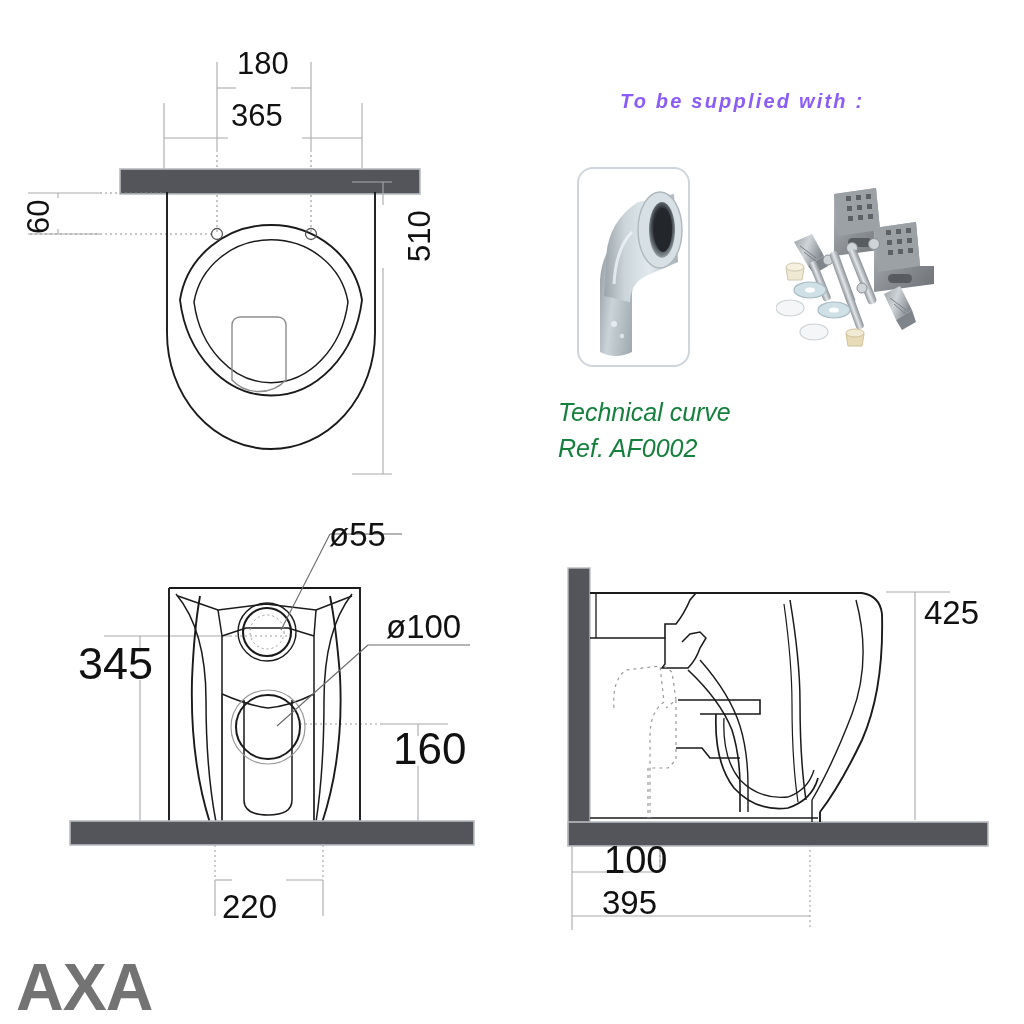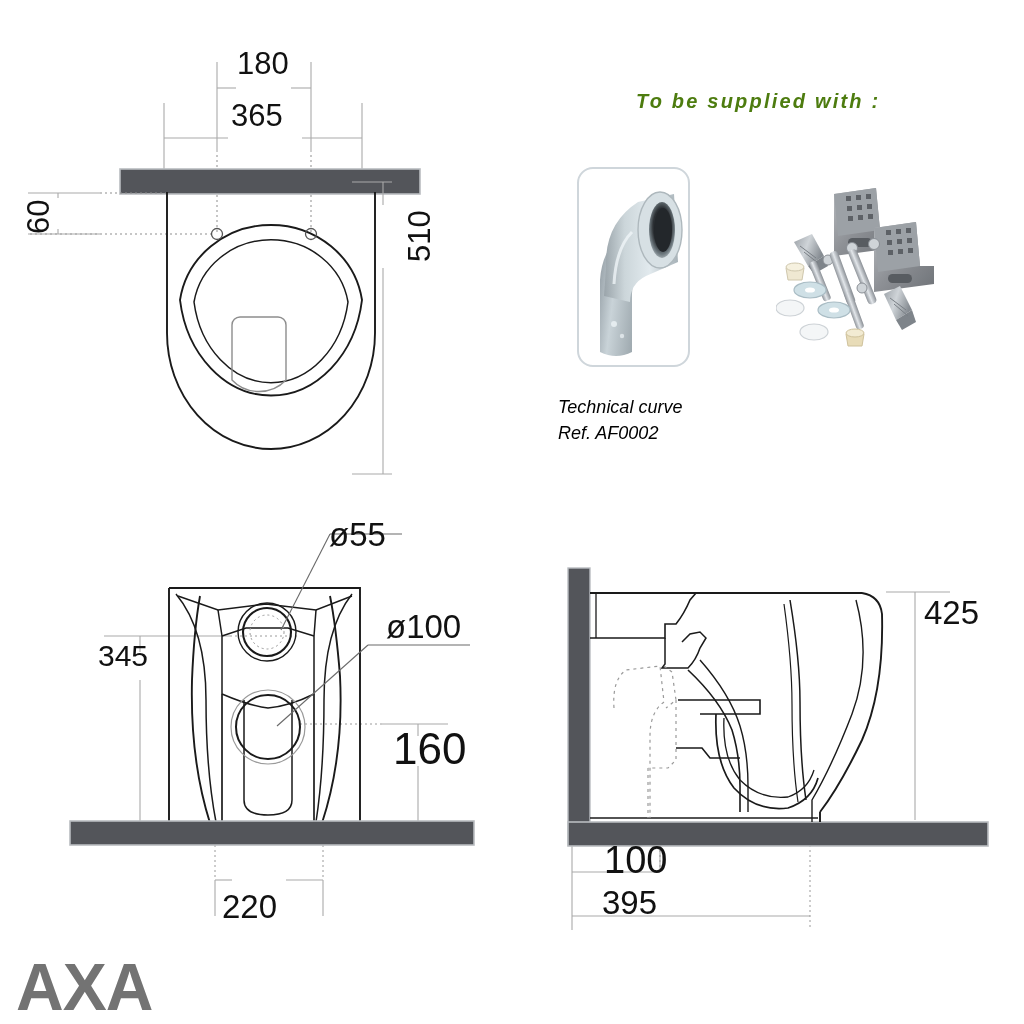--- a/index.html
+++ b/index.html
@@ -35,35 +35,35 @@
     color: #111;
     white-space: nowrap;
     letter-spacing: 0px;
     line-height: 1;
   }
   .dim-text.rot {
     transform-origin: left top;
   }
   .supplied-title {
     position: absolute;
-    left: 636px; top: 90px;
+    left: 620px; top: 90px;
     font-family: "Liberation Sans", sans-serif;
     font-size: 20px;
     font-weight: bold;
     font-style: italic;
     letter-spacing: 2.2px;
-    color: #4d7c0f;
+    color: #8b5cf6;
     white-space: nowrap;
   }
   .caption {
     position: absolute;
     font-family: "Liberation Sans", sans-serif;
     font-style: italic;
-    font-size: 18px;
-    color: #000000;
+    font-size: 25px;
+    color: #15803d;
     white-space: nowrap;
     line-height: 1.45;
   }
   .brand {
     position: absolute;
     left: 16px; top: 954px;
     font-family: "Liberation Sans", sans-serif;
     font-size: 66px;
     font-weight: bold;
     color: #737373;
@@ -361,21 +361,21 @@
         <line x1="277" y1="726" x2="368" y2="645"></line>
         <line x1="368" y1="645" x2="470" y2="645"></line>
       </g>
 
       <rect x="70" y="821" width="404" height="24" fill="#53555a" stroke="#b9bcc0" stroke-width="1.6"></rect>
     </g>
   </svg>
 
   <div class="dim-text" style="left:329px; top:502px; font-size:33px;margin-top:16px;">ø55</div>
   <div class="dim-text" style="left:386px; top:610px; font-size:33px;">ø100</div>
-  <div class="dim-text" style="left:78px; top:641px; font-size:30px;margin-left:20px;">345</div>
+  <div class="dim-text" style="left:78px; top:641px; font-size:45px;">345</div>
   <div class="dim-text" style="left:393px; top:727px; font-size:44px;">160</div>
   <div class="dim-text" style="left:222px; top:890px; font-size:33px;">220</div>
 
   <svg class="layer" viewBox="0 0 1024 1024">
     <g fill="none" stroke-linecap="butt">
 
       <g stroke="#a9a9a9" stroke-width="1.1">
         <line x1="886" y1="592" x2="950" y2="592"></line>
         <line x1="915" y1="592" x2="915" y2="820"></line>
       </g>

